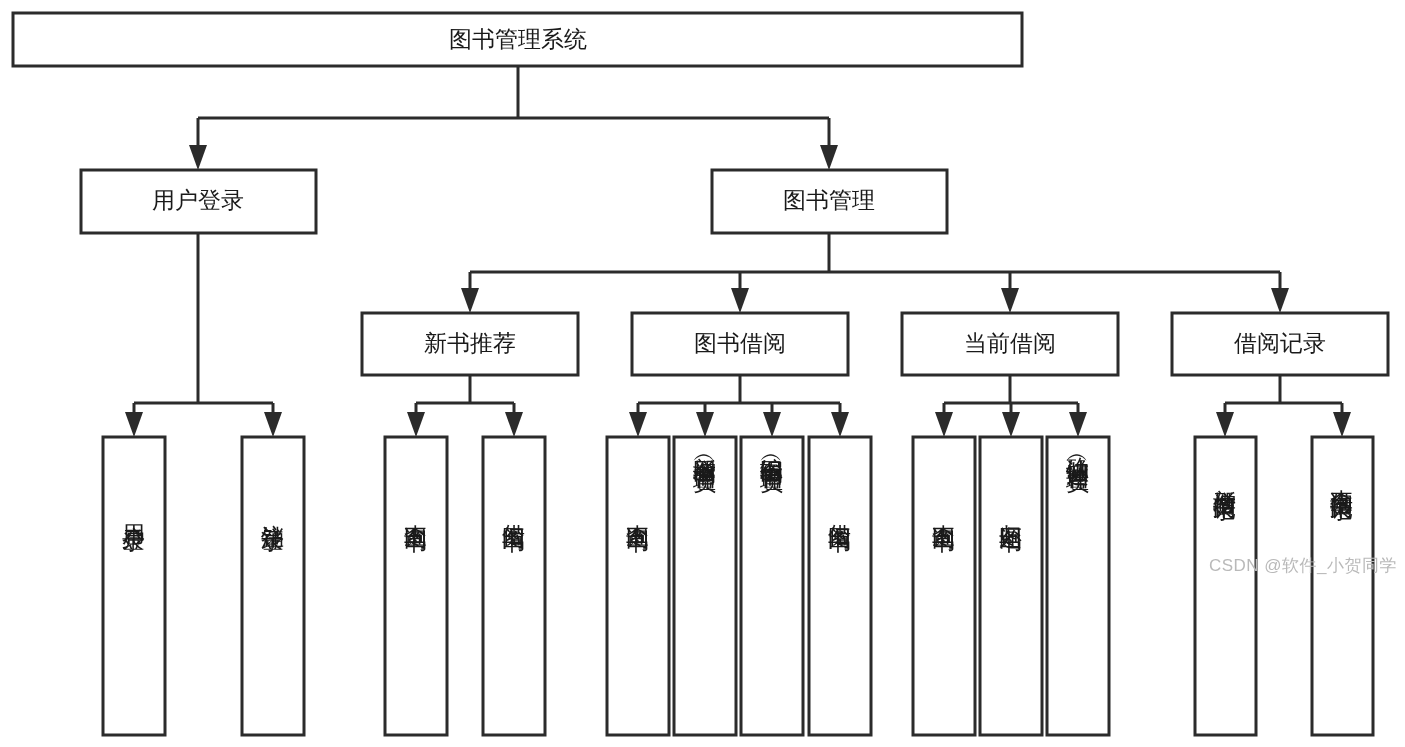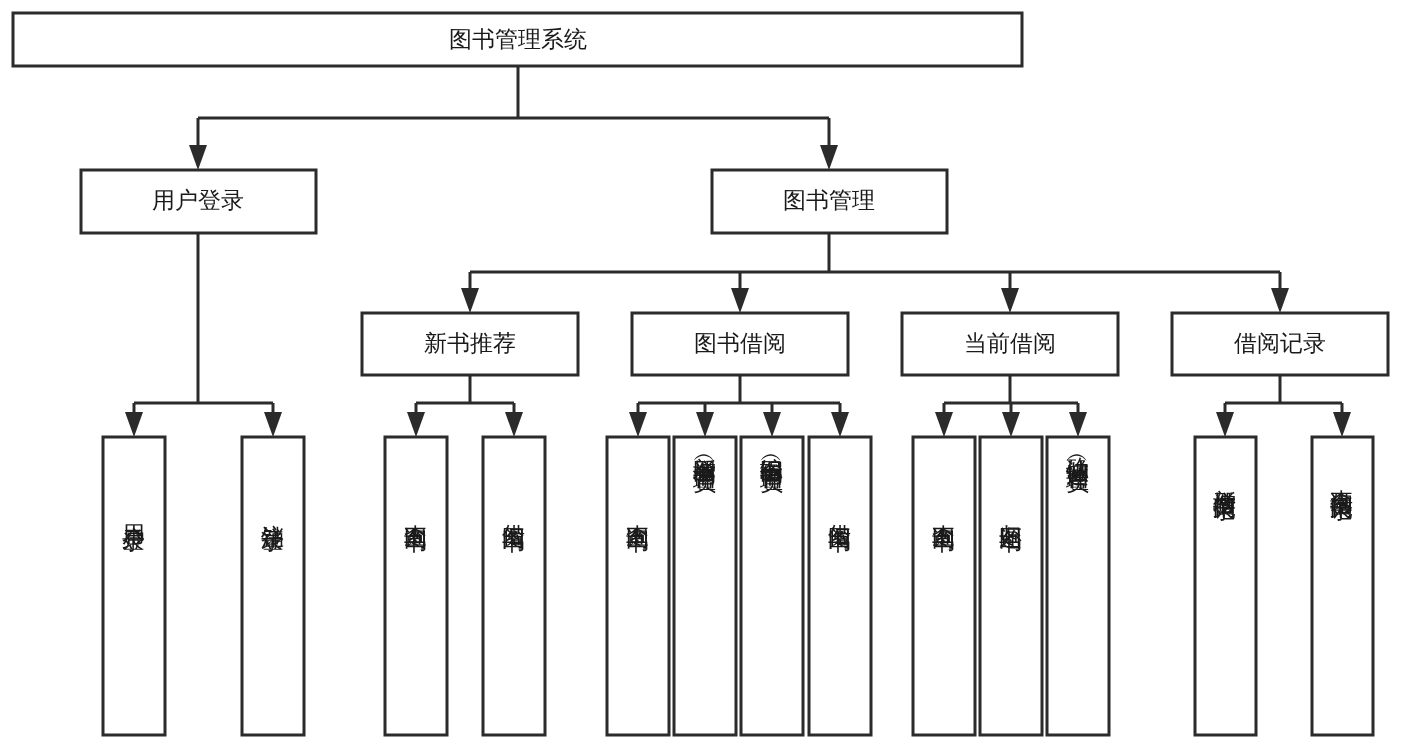--- a/index.html
+++ b/index.html
@@ -176,14 +176,15 @@
     <rect class="node-rect" x="1195" y="437" width="61" height="298"></rect>
     <text class="node-label v-label" x="1225" y="477">新增借阅记录</text>
   </g>
   <g>
     <rect class="node-rect" x="1312" y="437" width="61" height="298"></rect>
     <text class="node-label v-label" x="1342" y="477">查询借阅记录</text>
   </g>
 
 </svg>
 
+<div class="watermark">CSDN @软件_小贺同学</div>
 
 </div>
 
 </body></html>

